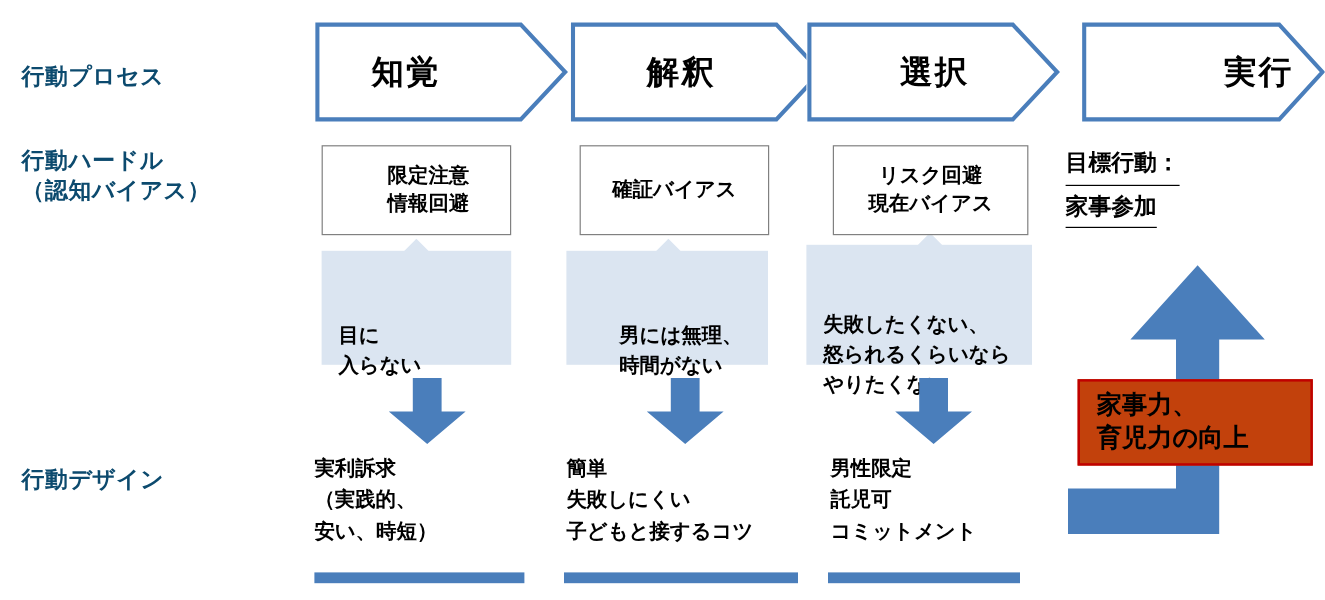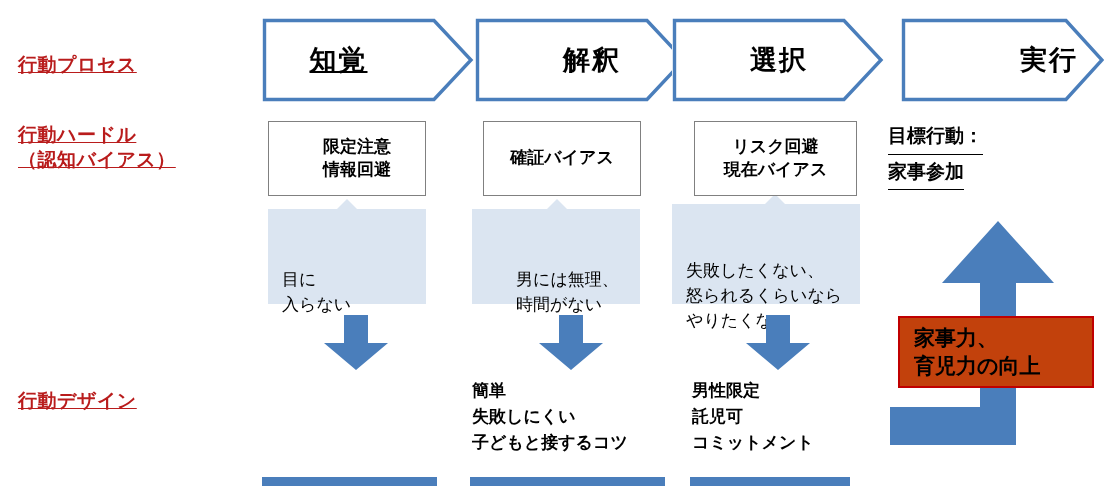--- a/index.html
+++ b/index.html
@@ -9,24 +9,23 @@
     color:#000000;
   }
   #stage{position:absolute;left:0;top:0;width:1104px;height:500px;}
 
   
   .row-label{
     position:absolute;
     font-size:19px;
     font-weight:700;
     line-height:1.32;
-    color:#b91c1c;
+    color:#0c4a6e;
     white-space:pre-line;
     letter-spacing:0.5px;
-    text-decoration:underline;
   }
   #lbl-process{left:18px;top:52px;}
   #lbl-hurdle{left:18px;top:122px;}
   #lbl-design{left:18px;top:388px;text-align:right;}
 
   
   .chevron{
     position:absolute;
     top:18px;
     height:84px;
@@ -76,21 +75,21 @@
     margin-bottom:5px;
     width:max-content;
   }
 
   
   .bubble{
     position:absolute;
     background:#dbe5f1;
     box-sizing:border-box;
     font-size:17px;
-    font-weight:400;
+    font-weight:700;
     line-height:1.45;
     white-space:pre-line;
     padding:10px 0 0 14px;
     z-index:2;
   }
   .bubble .notch{
     position:absolute;
     top:-10px;
     width:0;height:0;
     border-left:11px solid transparent;
@@ -144,28 +143,28 @@
 
 <div id="stage">
 
   <div class="row-label" id="lbl-process">行動プロセス</div>
 
   <div class="row-label" id="lbl-hurdle">行動ハードル
 （認知バイアス）</div>
 
   <div class="row-label" id="lbl-design">行動デザイン</div>
 
-  <div class="chevron" style="left:262px;width:179px;text-decoration:underline;">
+  <div class="chevron" style="left:262px;width:179px;">
     <svg width="212" height="84" viewBox="0 0 212 84">
       <path d="M2.5,2.5 H172 L209,42 L172,81.5 H2.5 Z" fill="#ffffff" stroke="#4a7ebb" stroke-width="3.4" stroke-linejoin="miter"></path>
     </svg>
     <span class="chev-text">知覚</span>
   </div>
 
-  <div class="chevron" style="left:475px;width:212px;padding-left:24px;">
+  <div class="chevron" style="left:475px;width:212px;">
     <svg width="212" height="84" viewBox="0 0 212 84">
       <path d="M2.5,2.5 H172 L209,42 L172,81.5 H2.5 Z" fill="#ffffff" stroke="#4a7ebb" stroke-width="3.4" stroke-linejoin="miter"></path>
     </svg>
     <span class="chev-text">解釈</span>
   </div>
 
   <div class="chevron" style="left:672px;width:240px;justify-content:center;">
     <svg width="212" height="84" viewBox="0 0 212 84">
       <path d="M2.5,2.5 H172 L209,42 L172,81.5 H2.5 Z" fill="#ffffff" stroke="#4a7ebb" stroke-width="3.4" stroke-linejoin="miter"></path>
     </svg>
@@ -231,20 +230,23 @@
 
   <div id="bent-arrow">
     <svg width="215" height="230" viewBox="0 0 215 230">
       <path d="M10,230 V192 H100 V68 H62 L118,6 L174,68 H136 V230 Z" fill="#4a7ebb"></path>
     </svg>
   </div>
 
   <div id="result-box">家事力、
 育児力の向上</div>
 
+  <div class="design-text" style="left:262px;top:378px;">実利訴求
+（実践的、
+安い、時短）</div>
 
   <div class="design-text" style="left:472px;top:378px;">簡単
 失敗しにくい
 子どもと接するコツ</div>
 
   <div class="design-text" style="left:692px;top:378px;">男性限定
 託児可
 コミットメント</div>
 
   <div class="bottom-bar" style="left:262px;top:477px;width:175px;"></div>

